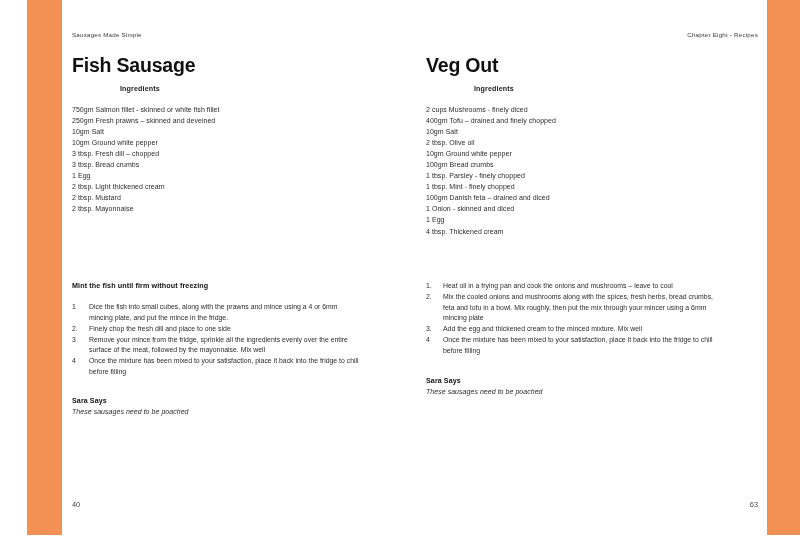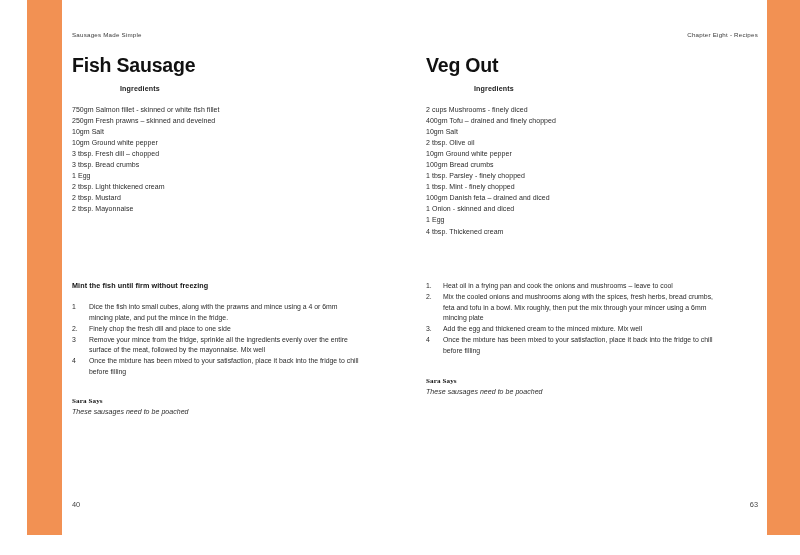--- a/index.html
+++ b/index.html
@@ -163,21 +163,20 @@
   }
   .sara-left  { top: 396px; }
   .sara-right { left: 9px; top: 376px; }
 
   .sara-title {
     font-size: 7.1px;
     font-weight: bold;
     color: #111111;
     letter-spacing: 0.1px;
     line-height: 10.6px;
-    font-family: Liberation Serif, serif;
   }
   .sara-note {
     font-size: 7.0px;
     font-style: italic;
     color: #2b2b2b;
     line-height: 10.6px;
     letter-spacing: 0.04px;
   }
 
   

